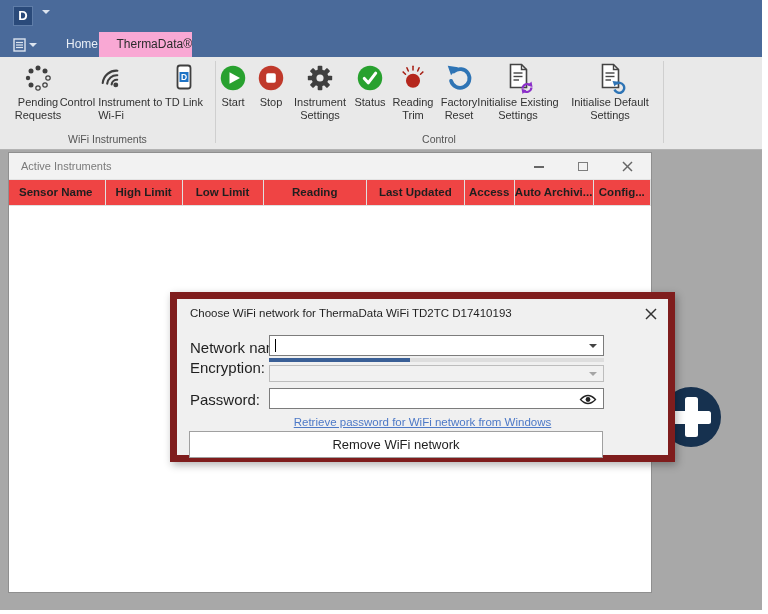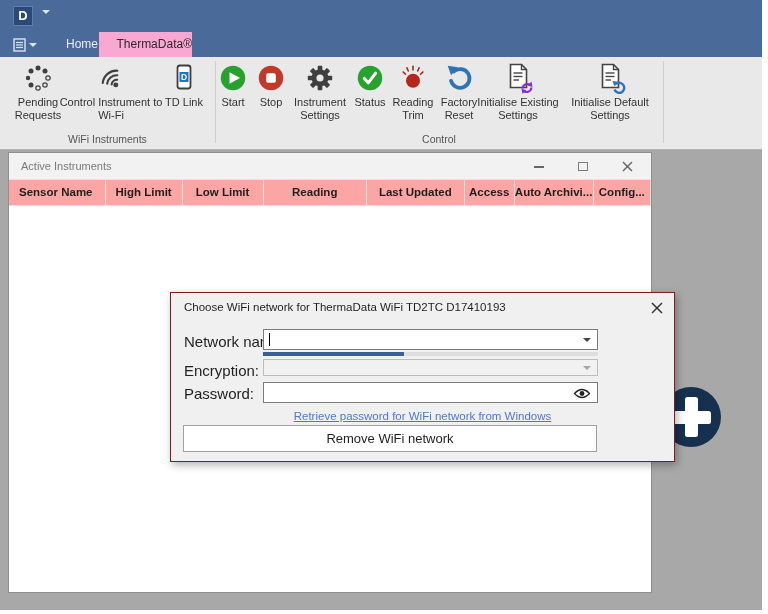--- a/index.html
+++ b/index.html
@@ -26,40 +26,40 @@
   
   .ribbon { position:absolute; left:0; top:57px; width:762px; height:93px; background:#e9e9e9; border-bottom:1px solid #b3b3b3; }
   .rdivider { position:absolute; top:4px; height:82px; width:1px; background:#cfcfcf; }
   .glabel { position:absolute; top:75px; height:14px; line-height:14px; font-size:10.5px; color:#555; text-align:center; }
   .rbtn { position:absolute; top:4px; display:flex; flex-direction:column; align-items:center; cursor:default; }
   .rbtn .ric { height:34px; display:flex; align-items:center; justify-content:center; }
   .rbtn .rlb { margin-top:1px; font-size:11px; line-height:13px; color:#333; text-align:center; }
 
   
   .client { position:absolute; left:0; top:150px; width:762px; height:460px; background:#a8a8a8; }
-  #aiwin { position:absolute; left:8px; top:2px; width:644px; height:441px; background:#fca5a5; border:1px solid #8f8f8f; }
+  #aiwin { position:absolute; left:8px; top:2px; width:644px; height:441px; background:#ef4444; border:1px solid #8f8f8f; }
   .wtitle { position:relative; height:27px; background:#f2f2f2; border-bottom:1px solid #e3e3e3; }
   .wtitle .ttl { position:absolute; left:12px; top:0; line-height:27px; font-size:11px; color:#7a7a7a; }
   .wctrl { position:absolute; right:2px; top:0; height:27px; display:flex; }
   .wcbtn { width:44px; height:27px; display:flex; align-items:center; justify-content:center; cursor:default; }
   .ic-min { width:10px; height:0; border-bottom:2px solid #666; }
   .ic-max { width:10px; height:9px; border:1.4px solid #7d7d7d; }
   .whead { display:flex; height:26px; border-bottom:1px solid #e0e0e0; font-size:11.5px; font-weight:bold; color:#1f1f1f; }
   .hc { line-height:25px; border-right:1px solid #e0e0e0; text-align:center; overflow:hidden; white-space:nowrap; cursor:default; }
   .c0{width:102px; text-align:left; padding-left:10px;} .c1{width:82px;} .c2{width:86px;} .c3{width:110px;}
   .c4{width:104px;} .c5{width:53px;} .c6{width:84px;} .c7{width:61px;} .cf{flex:1; border-right:none;}
   .wbody { position:relative; height:386px; background:#fff; }
   .addbtn { position:absolute; left:652px; top:181px; width:60px; height:60px; border-radius:50%;
             background:#16314f; cursor:pointer; }
   .addbtn .pv { position:absolute; left:23.5px; top:10px; width:13px; height:40px; background:#fff; border-radius:2.5px; }
   .addbtn .ph { position:absolute; left:10px; top:23.5px; width:40px; height:13px; background:#fff; border-radius:2.5px; }
 
   
   #dlg { position:absolute; left:170px; top:292px; width:505px; height:170px; background:#f0f0f0;
-         border:1px solid #7f1d1d; box-shadow:2px 3px 8px rgba(0,0,0,0.3); z-index:10; }
+         border:7px solid #7f1d1d; box-shadow:2px 3px 8px rgba(0,0,0,0.3); z-index:10; }
   .dtitle { position:absolute; left:13px; top:8px; font-size:11.5px; color:#1f1f1f; }
   .dclose { position:absolute; right:8px; top:6px; width:18px; height:18px; display:flex; align-items:center; justify-content:center; cursor:pointer; }
   .dlab { position:absolute; left:13px; font-size:15px; color:#1f1f1f; }
   .f-net { position:absolute; left:92px; top:36px; width:335px; height:21px; background:#fff; border:1px solid #7c7c7c; cursor:text; }
   .tcaret { position:absolute; left:5px; top:3px; width:1px; height:13px; background:#000; }
   .combo-arrow { position:absolute; right:6px; top:8px; }
   .prog { position:absolute; left:92px; top:59px; width:335px; height:4px; background:#dedede; }
   .prog .fill { height:100%; background:#3a5f96; }
   .f-enc { position:absolute; left:92px; top:66px; width:335px; height:17px; background:#f1f1f1; border:1px solid #bdbdbd; }
   .f-enc .combo-arrow { top:6px; }
@@ -308,21 +308,21 @@
     <div class="dlab" style="top:40px;">Network name:</div>
     <div class="f-net">
       <span class="tcaret"></span>
       <span class="combo-arrow caret-d"></span>
     </div>
 
     <div class="prog">
       <div class="fill" style="width: 42%;"></div>
     </div>
 
-    <div class="dlab" style="top:69px;">Encryption:</div>
+    <div class="dlab" style="top:60px;">Encryption:</div>
     <div class="f-enc">
       <span class="combo-arrow caret-g"></span>
     </div>
 
     <div class="dlab" style="top:92px;">Password:</div>
     <div class="f-pwd">
       <span class="eye">
         <svg width="18" height="13" viewBox="0 0 18 13">
           <path d="M1.5 6.5 Q9 -1.5 16.5 6.5 Q9 14.5 1.5 6.5 Z" fill="none" stroke="#222" stroke-width="1.3"></path>
           <circle cx="9" cy="6.5" r="2.4" fill="#222"></circle>

